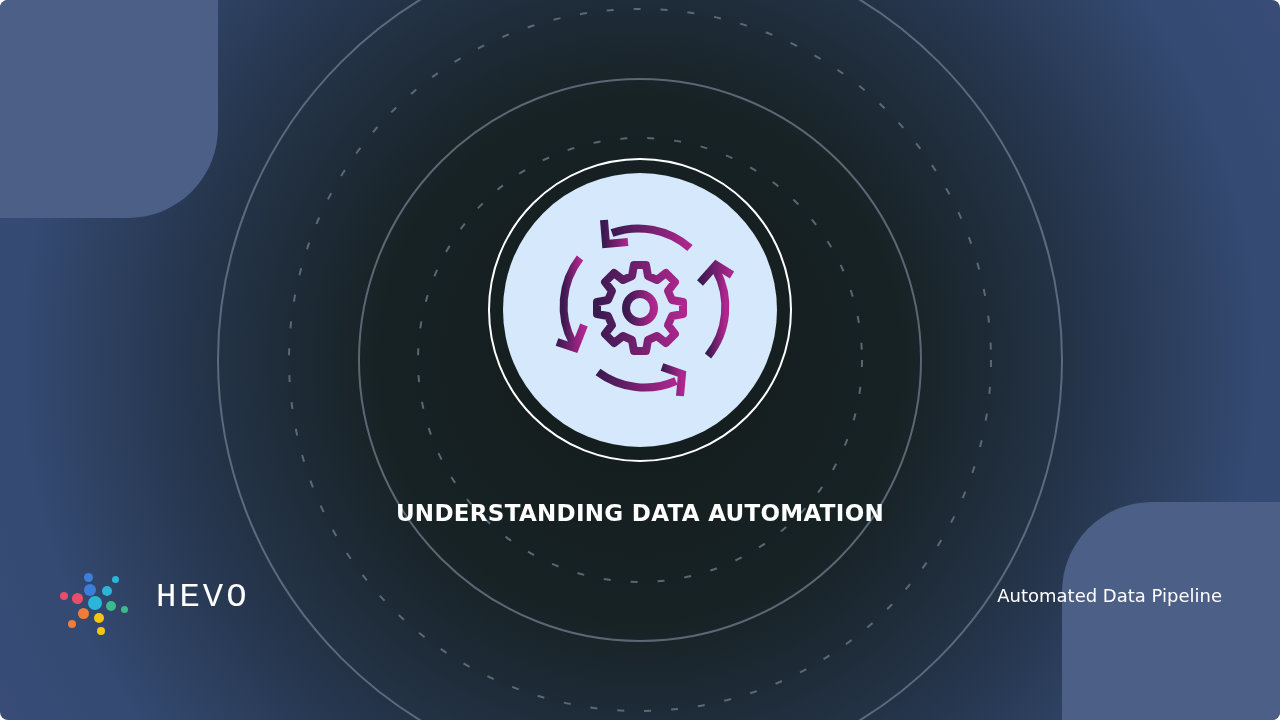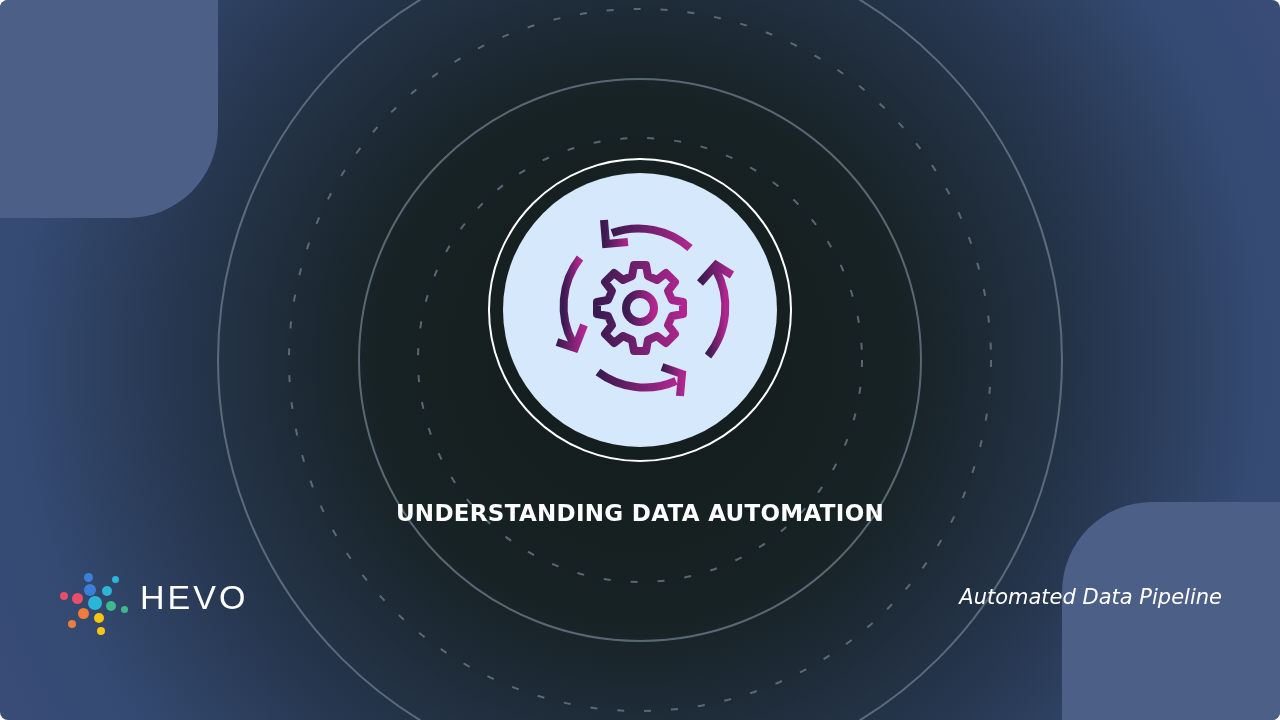--- a/index.html
+++ b/index.html
@@ -13,26 +13,26 @@
   .blob-tl { left:0; top:0; width:218px; height:218px; border-bottom-right-radius:90px; }
   .blob-br { left:1062px; top:502px; width:218px; height:218px; border-top-left-radius:90px; }
   svg.rings { position:absolute; left:0; top:0; }
   .title {
     position:absolute; left:0; width:1280px; top:500px; text-align:center;
     color:#ffffff; font-family:"DejaVu Sans", sans-serif; font-weight:bold;
     font-size:23px; letter-spacing:0.3px;
   }
   .logo { position:absolute; left:56px; top:565px; width:210px; height:72px; }
   .logo-text {
-    position:absolute; left:140px; top:578px; color:#ffffff;
-    font-family:Liberation Sans, sans-serif; font-size:34px; letter-spacing:3px;
+    position:absolute; left:156px; top:578px; color:#ffffff;
+    font-family:Liberation Mono, monospace; font-size:34px; letter-spacing:3px;
   }
   .tagline {
     position:absolute; right:58px; top:585px; color:#ffffff;
-    font-family:"DejaVu Sans", sans-serif; font-size:21px;font-style:italic;
+    font-family:"DejaVu Sans", sans-serif; font-size:18px;
   }
   .dot { position:absolute; border-radius:50%; }
 </style>
 </head>
 <body>
 
 <div class="card">
   <div class="blob blob-tl"></div>
   <div class="blob blob-br"></div>
 

